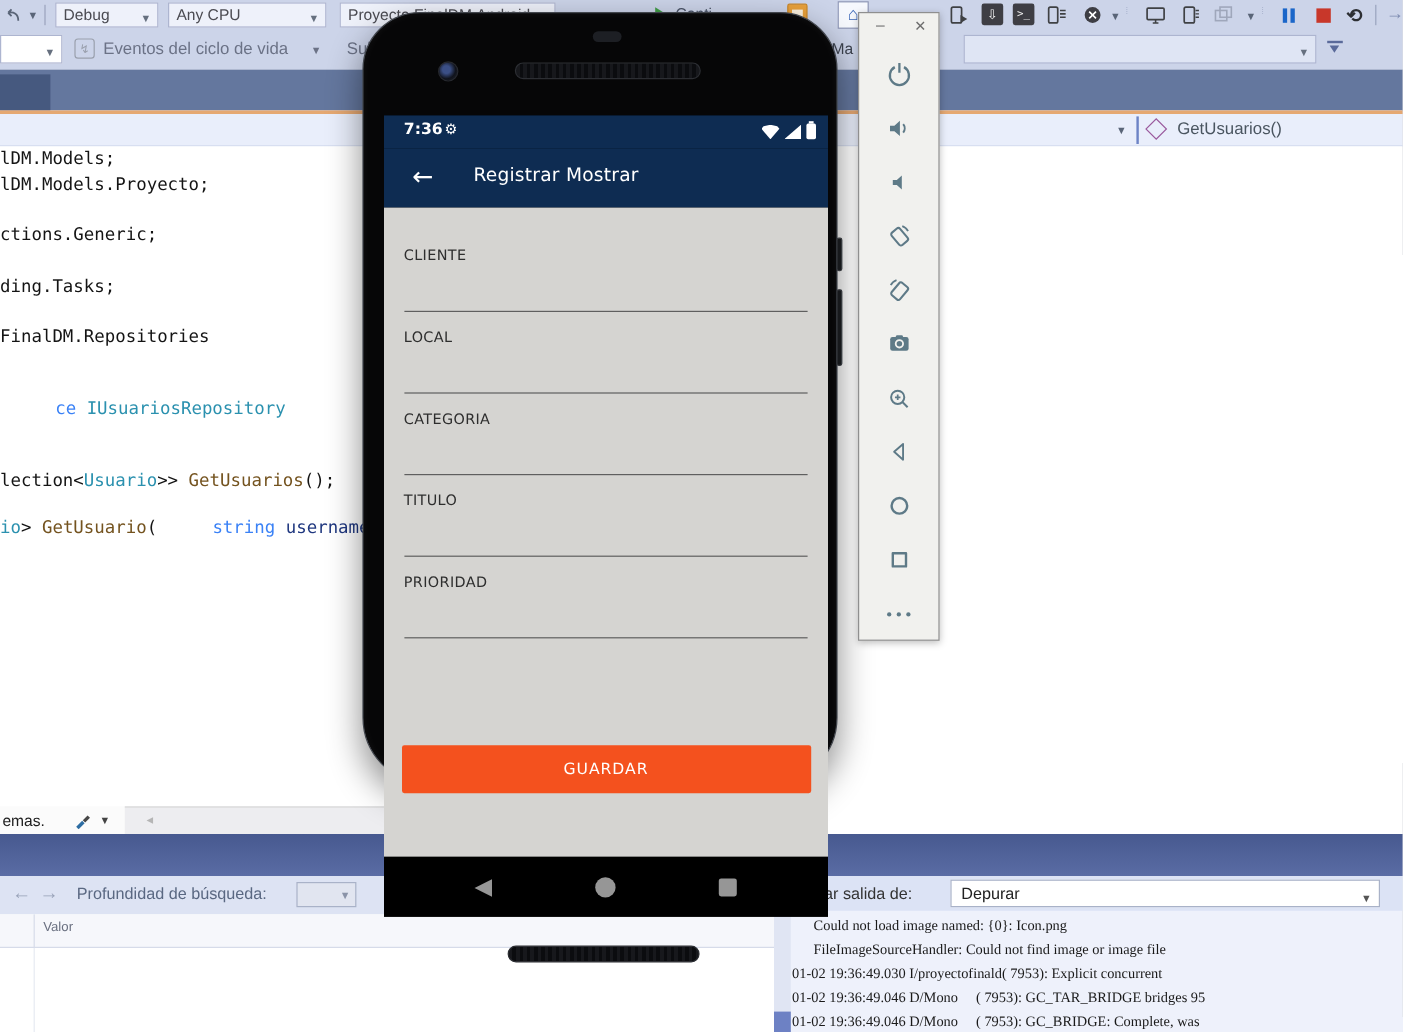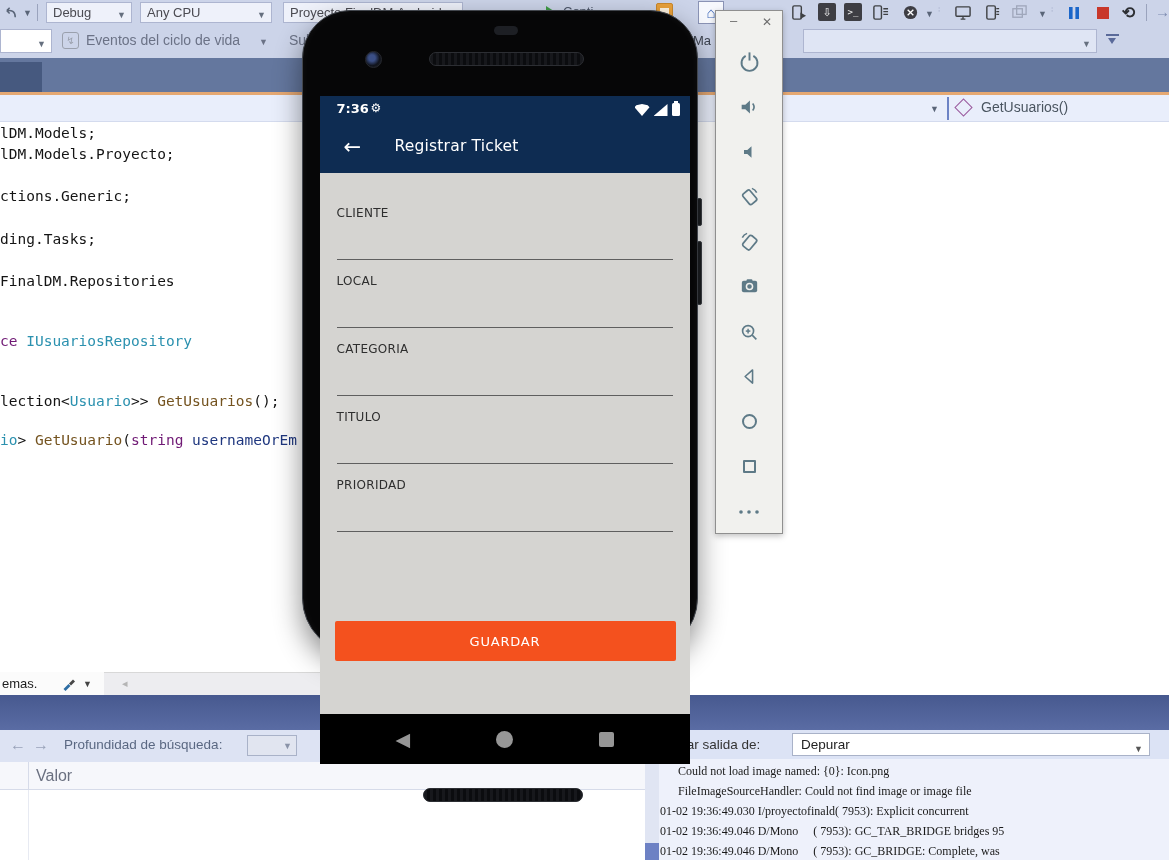--- a/index.html
+++ b/index.html
@@ -20,21 +20,21 @@
   .icnbox{position:absolute;top:3px;width:19px;height:19px;display:flex;align-items:center;justify-content:center;}
   .disabled-ic{opacity:.45;}
 
   
   #tabband{left:0;top:58px;width:1169px;height:34px;background:#64779e;}
   #seltab{left:0;top:62px;width:42px;height:30px;background:#46597f;}
   #orangeline{left:0;top:92px;width:1169px;height:3px;background:#e5a872;}
   #crumb{left:0;top:95px;width:1169px;height:27px;background:#e9eefb;border-bottom:1px solid #d4dbee;}
   #editor{left:0;top:122px;width:1169px;height:573px;background:#ffffff;}
   .cl{position:absolute;left:0;font-family:"DejaVu Sans Mono",monospace;font-size:14.5px;white-space:pre;color:#111;}
-  .c-k0{color:#141414;} .c-kw{color:#701a75;} .c-ty{color:#2b91af;} .c-me{color:#74531f;} .c-pa{color:#1f377f;}
+  .c-k0{color:#141414;} .c-kw{color:#3b82f6;padding-left:46px;} .c-ty{color:#2b91af;} .c-me{color:#74531f;} .c-pa{color:#1f377f;}
 
   
   #msgstrip{left:0;top:672px;width:645px;height:23px;background:#fbfbfb;}
   #msgstrip .scrollzone{position:absolute;left:104px;top:0;width:541px;height:23px;background:#ededf0;border-top:1px solid #d8d8d8;}
   #blueband{left:0;top:695px;width:1169px;height:35px;background:linear-gradient(#47598f,#5a6ca4);}
 
   #localspanel{left:0;top:730px;width:645px;height:130px;background:#ffffff;}
   #localstb{position:absolute;left:0;top:0;width:645px;height:32px;background:#dde3f3;}
   #localshdr{position:absolute;left:0;top:32px;width:645px;height:28px;background:#f6f7fb;border-bottom:1px solid #d6dbe9;}
   #localsbody{position:absolute;left:0;top:60px;width:645px;height:70px;background:#ffffff;}
@@ -265,21 +265,21 @@
     <div id="localstb">
       <span class="abs" style="left:10px;top:6px;color:#98a2b8;font-size:16px;">←</span>
       <span class="abs" style="left:33px;top:6px;color:#98a2b8;font-size:16px;">→</span>
       <span class="abs" style="left:64px;top:7px;font-size:13.5px;color:#5a6882;">Profundidad de búsqueda:</span>
       <div class="abs" style="left:247px;top:5px;width:50px;height:21px;background:#e1e5f0;border:1px solid #a9b2c8;">
         <span style="position:absolute;right:4px;top:5px;font-size:9px;color:#8a93a8;">▼</span>
       </div>
     </div>
     <div id="localshdr">
       <div class="vsep" style="left:28px;top:0;height:28px;background:#d6dbe9;"></div>
-      <span class="abs" style="left:36px;top:5px;font-size:16px;color:#6a7080;">Valor</span>
+      <span class="abs" style="left:36px;top:5px;font-size:11px;color:#6a7080;">Valor</span>
     </div>
     <div id="localsbody">
       <div class="vsep" style="left:28px;top:0;height:70px;background:#e7eaf2;"></div>
     </div>
   </div>
 
   <div id="outputpanel" class="abs">
     <div id="outhdr">
       <span class="abs" style="left:8px;top:7px;font-size:13.5px;color:#333;white-space:nowrap;">Mostrar salida de:</span>
       <div id="outcombo">
@@ -312,21 +312,21 @@
         <span class="statL">7:36</span>
         <span class="statgear">⚙</span>
         <div class="statR">
           <div class="wifi"></div>
           <div class="cell"></div>
           <div class="batt"></div>
         </div>
       </div>
       <div id="appbar" style="background: rgb(14, 44, 82);">
         <span id="backarrow">←</span>
-        <span id="apptitle">Registrar Ticket</span>
+        <span id="apptitle">Registrar Mostrar</span>
       </div>
       <div id="formarea">
         <div id="fields">
             <div class="field">
               <span class="flabel">CLIENTE</span>
               <div class="fline"></div>
             </div>
             <div class="field">
               <span class="flabel">LOCAL</span>
               <div class="fline"></div>

